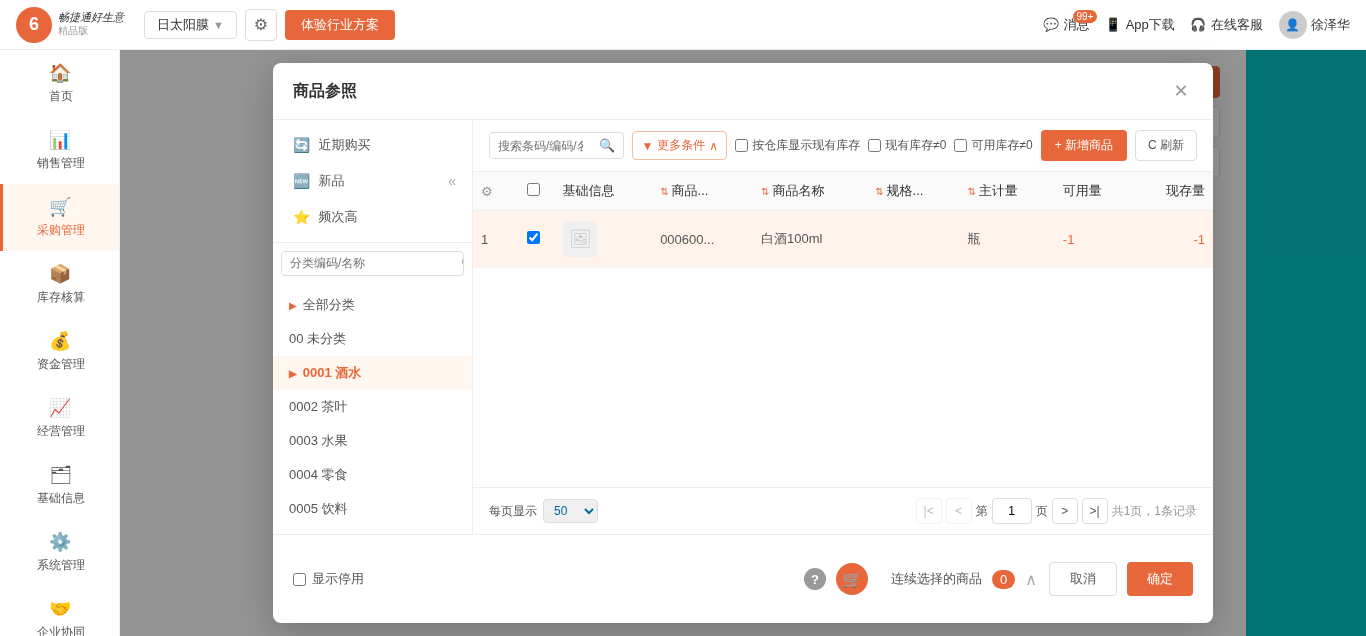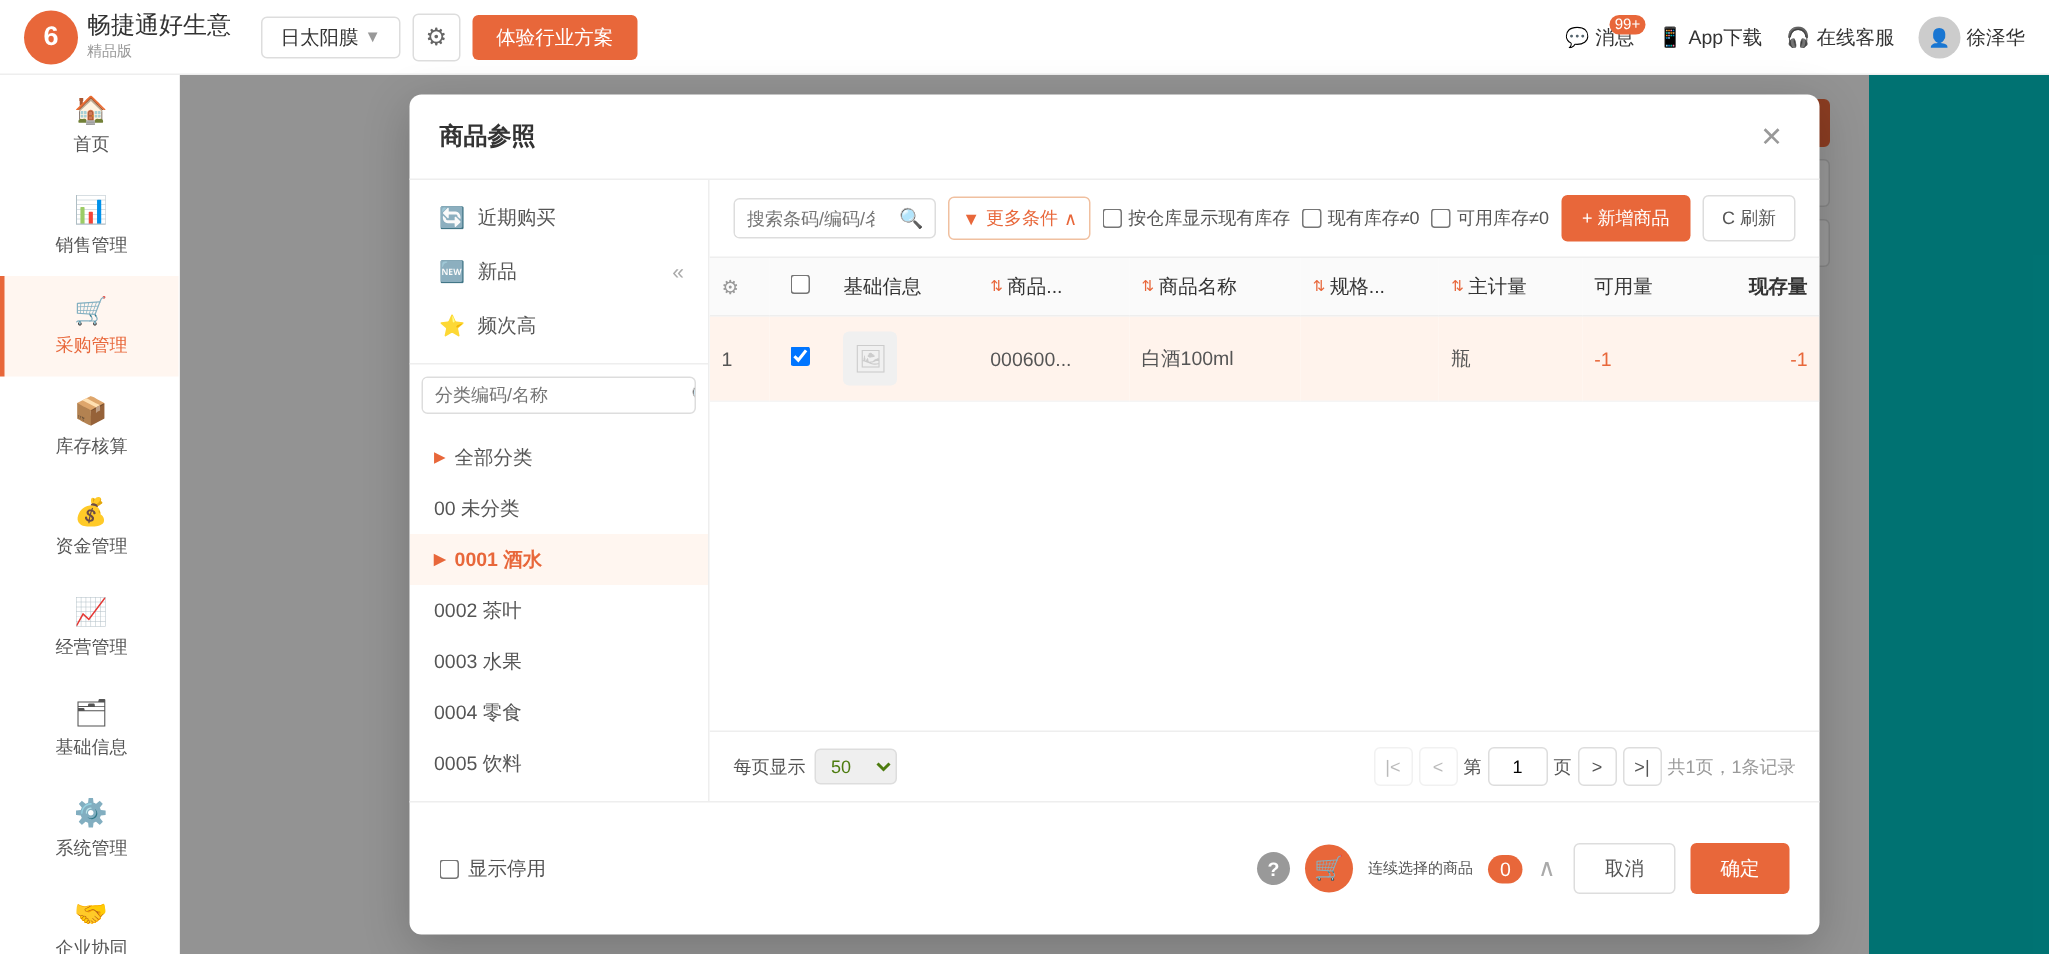--- a/index.html
+++ b/index.html
@@ -27,21 +27,21 @@
       height: 36px;
       background: #e8673a;
       border-radius: 50%;
       display: flex;
       align-items: center;
       justify-content: center;
       color: white;
       font-size: 18px;
       font-weight: bold;
     }
-    .logo-text { font-size: 16px; color: #333; line-height: 1.2; }
+    .logo-text { font-size: 11px; color: #333; line-height: 1.2; font-style: italic; }
     .logo-sub { font-size: 10px; color: #999; }
     .navbar-selector {
       display: flex;
       align-items: center;
       gap: 4px;
       padding: 4px 12px;
       border: 1px solid #ddd;
       border-radius: 4px;
       cursor: pointer;
       font-size: 13px;
@@ -362,21 +362,21 @@
       border-top: 1px solid #eee;
       font-size: 12px;
       color: #555;
     }
     .per-page { display: flex; align-items: center; gap: 6px; }
     .per-page select {
       border: 1px solid #ddd;
       border-radius: 4px;
       padding: 3px 6px;
       font-size: 12px;
-      color: #4d7c0f;
+      color: #0369a1;
     }
     .page-nav { display: flex; align-items: center; gap: 4px; margin-left: auto; }
     .page-btn {
       width: 26px; height: 26px;
       border: 1px solid #ddd; background: #fff;
       border-radius: 4px; cursor: pointer;
       display: flex; align-items: center; justify-content: center;
       font-size: 12px; color: #555;
     }
     .page-btn:disabled { opacity: 0.4; cursor: not-allowed; }
@@ -396,21 +396,21 @@
       gap: 12px;
     }
     .footer-checkbox { display: flex; align-items: center; gap: 6px; font-size: 13px; color: #555; }
     .footer-center { margin-left: auto; display: flex; align-items: center; gap: 10px; }
     .cart-icon-wrap {
       width: 32px; height: 32px;
       background: #e8673a; border-radius: 50%;
       display: flex; align-items: center; justify-content: center;
       color: white; font-size: 16px; cursor: pointer;
     }
-    .continuous-text { font-size: 10px; color: #555; }
+    .continuous-text { font-size: 13px; color: #555; margin-left: 13px; }
     .count-badge {
       background: #e8673a; color: white; font-size: 13px;
       padding: 2px 8px; border-radius: 12px;
     }
     .collapse-up { cursor: pointer; color: #aaa; font-size: 16px; }
     .help-icon {
       width: 22px; height: 22px; border-radius: 50%;
       background: #999; color: white;
       display: flex; align-items: center; justify-content: center;
       font-size: 13px; font-weight: bold; cursor: pointer;
@@ -658,21 +658,21 @@
                       </th>
                     <th>
                         <div class="th-content"><span class="sort-icon">⇅</span>规格...</div>
                       </th>
                     <th>
                         <div class="th-content"><span class="sort-icon">⇅</span>主计量</div>
                       </th>
                     <th>
                         <div class="th-content">可用量</div>
                       </th>
-                    <th style="text-align:right;font-weight:bold;">
+                    <th style="text-align:right;">
                         <div class="th-content" style="justify-content:flex-end;">现存量</div>
                       </th>
                   </tr>
                 </thead>
                 <tbody>
                   <tr class="selected">
                     <td>1</td>
                     <td class="checkbox-cell"><input type="checkbox" checked="" style=""></td>
                     <td>
                       <div class="product-img">🖼</div>

